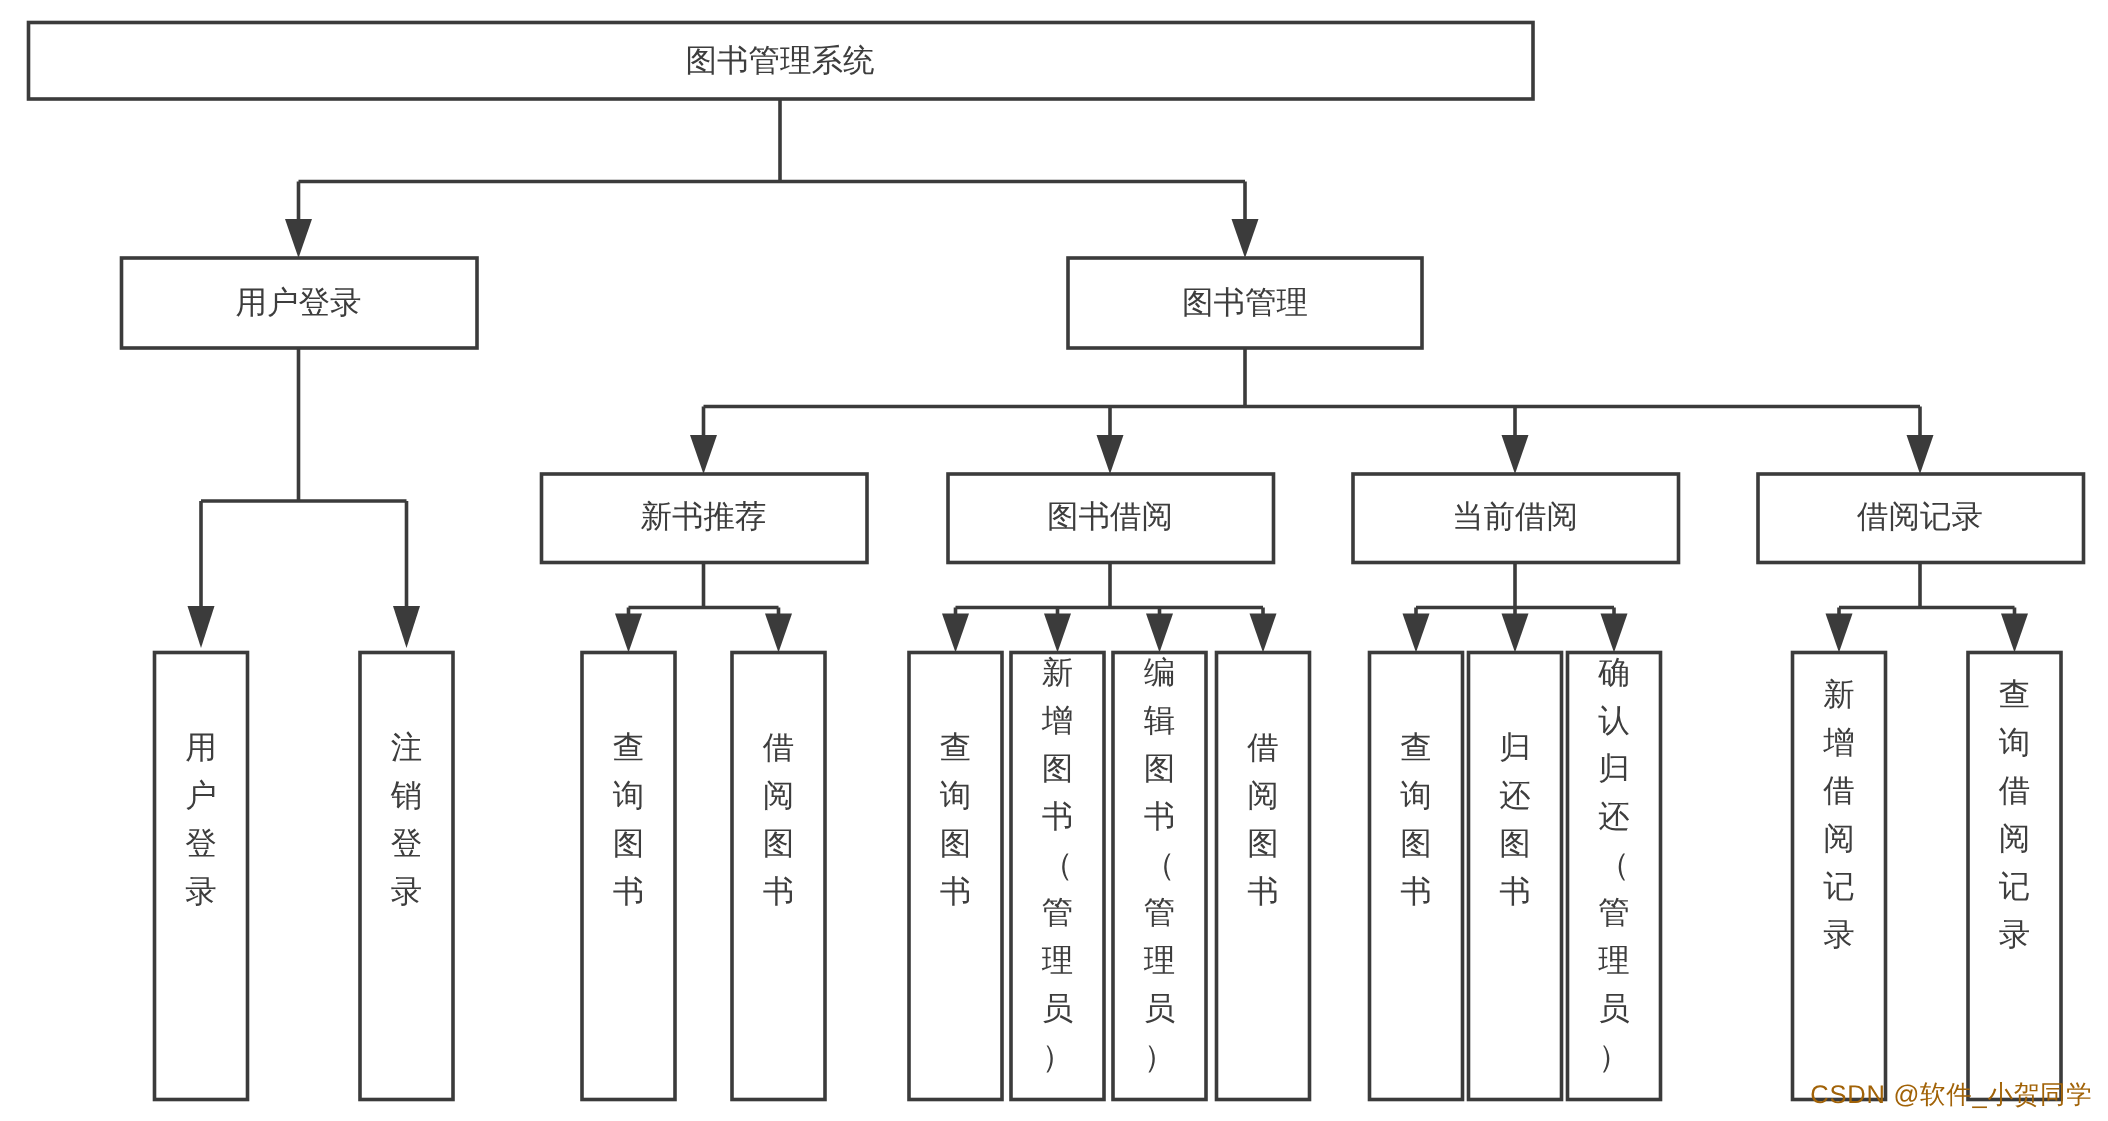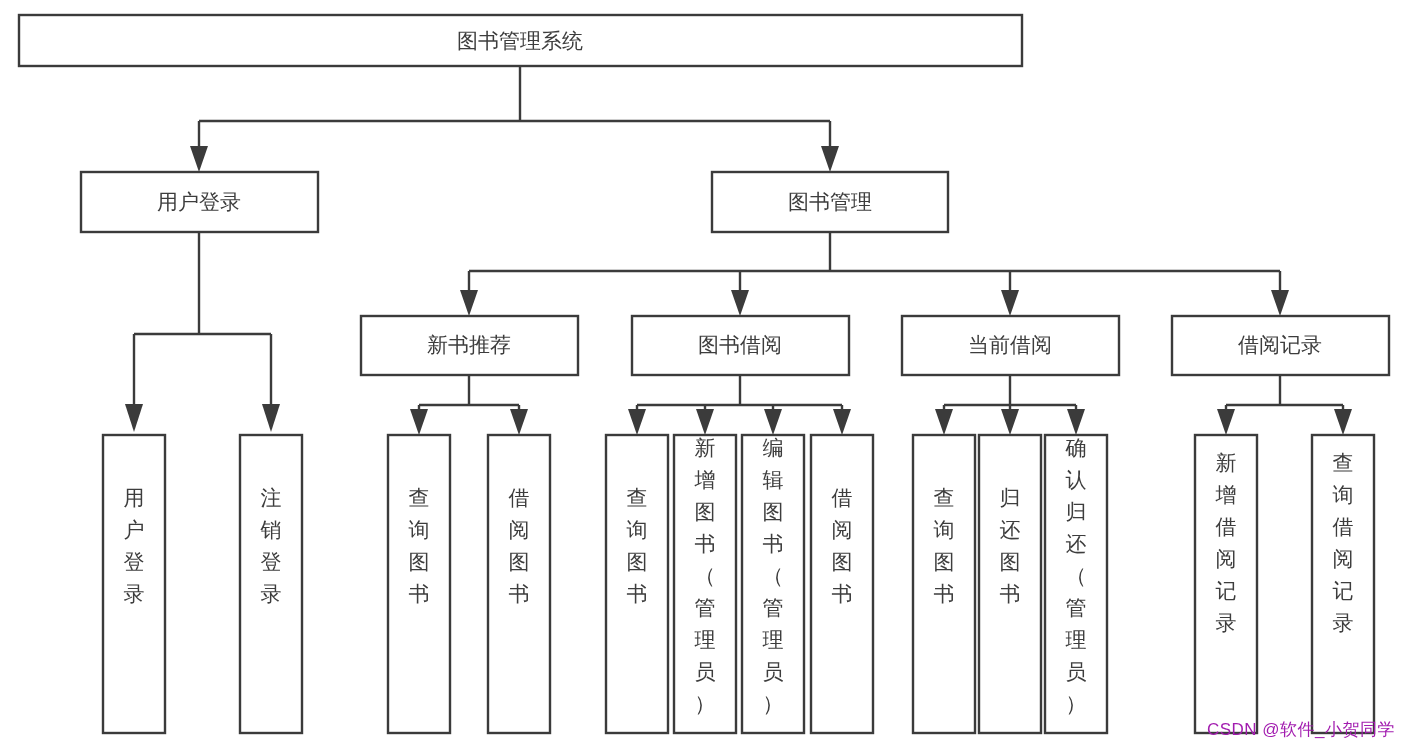--- a/index.html
+++ b/index.html
@@ -55,21 +55,21 @@
   .arrow-head {
     fill: #3b3b3b;
     stroke: none;
   }
   #watermark {
     position: absolute;
     right: 10px;
     bottom: 6px;
     font-family: "Liberation Sans", "DejaVu Sans", sans-serif;
     font-size: 17px;
-    color: #a21caf;
+    color: #a16207;
     letter-spacing: 0.5px;
     user-select: none;
     pointer-events: none;
   }
 </style>
 </head>
 <body>
 
 <div id="diagram-root">
 

